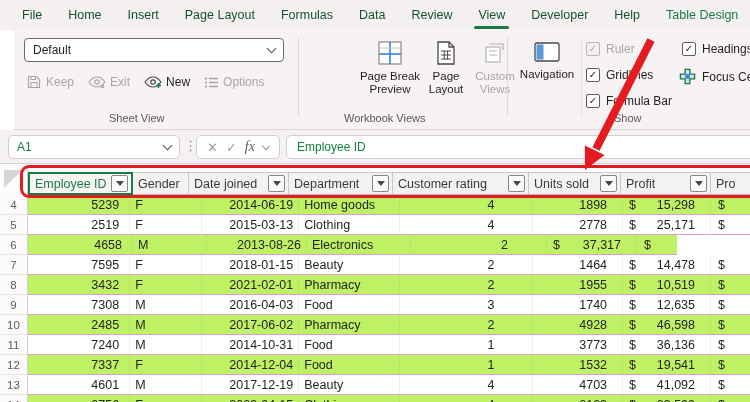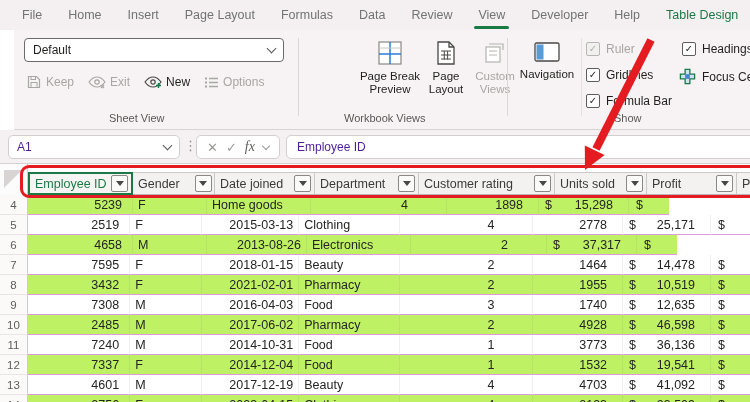--- a/index.html
+++ b/index.html
@@ -1,21 +1,21 @@
 <!DOCTYPE html>
 <html><head>
 <meta charset="utf-8">
 <style>
   * { margin:0; padding:0; box-sizing:border-box; }
   html,body { width:750px; height:402px; overflow:hidden; }
   body { font-family:"Liberation Sans", sans-serif; background:#fff; position:relative; color:#333; }
 
   
   .tabrow { position:absolute; left:0; top:0; width:750px; height:30px; background:#f4f0f1; display:flex; align-items:center; gap:26px; padding-left:22px; }
-  .tab { font-size:12.5px; color:#737373; cursor:default; position:relative; white-space:nowrap; }
+  .tab { font-size:12.5px; color:#14532d; cursor:default; position:relative; white-space:nowrap; }
   .tab.sel::after { content:""; position:absolute; left:-4px; right:-4px; bottom:-7px; height:3px; background:#1a7a46; border-radius:2px; }
   .tab.ctx { color:#1a7a46; }
 
   
   .ribbon { position:absolute; left:0; top:30px; width:750px; height:100px; background:#f7f3f4; border-bottom:1px solid #d8d4d4;margin-left:14px; }
   .vsep { position:absolute; top:8px; height:78px; width:1px; background:#ddd8d8; }
   .grouplabel { position:absolute; font-size:11px; color:#5a5856; bottom:5px; text-align:left; white-space:nowrap; }
 
   .dropdown { position:absolute; left:10px; top:8px; width:260px; height:24px; background:#fff; border:1px solid #6e6c6a; border-radius:4px; font-size:12px; color:#201f1e; display:flex; align-items:center; padding:0 8px; justify-content:space-between; }
   .chev { width:7px; height:7px; border-right:1.4px solid #555; border-bottom:1.4px solid #555; transform:rotate(45deg); margin-top:-3px; }
@@ -30,21 +30,21 @@
   .bigbtn.dis { color:#a8a6a4; }
   .bigbtn svg { margin-bottom:4px; }
 
   .cbx { position:absolute; display:flex; align-items:center; gap:6px; font-size:12px; color:#201f1e; }
   .cbx.dis { color:#a8a6a4; }
   .box { width:14px; height:14px; border:1.4px solid #5f5d5b; border-radius:2px; background:#fff; display:flex; align-items:center; justify-content:center; font-size:10px; color:#201f1e; line-height:1; }
   .cbx.dis .box { border-color:#b8b6b4; color:#b2b0ae; background:#f2f0ef; }
 
   
   .fbar { position:absolute; left:0; top:130px; width:750px; height:34px; background:#f5f1f2; border-bottom:1px solid #d6d2d2; }
-  .wbox { position:absolute; top:5px; height:24px; background:#fff; border:1px solid #d2cfce; border-radius:5px; display:flex; align-items:center; font-size:12px; color:#4c1d95; }
+  .wbox { position:absolute; top:5px; height:24px; background:#fff; border:1px solid #d2cfce; border-radius:5px; display:flex; align-items:center; font-size:12px; color:#15803d; }
   .namebox { left:8px; width:172px; padding:0 8px; justify-content:space-between; }
   .dots { position:absolute; left:184px; top:8px; color:#8a8886; font-size:13px; letter-spacing:0; }
   .fxbox { left:196px; width:84px; justify-content:space-around; color:#9b9a99; padding:0 6px; }
   .fxbox .fx { font-family:"Liberation Serif", serif; font-style:italic; font-size:14px; color:#605e5c; }
   .fmlbox { left:286px; width:466px; padding:0 10px; border-top-right-radius:0; border-bottom-right-radius:0; }
 
   
   .sheet { position:absolute; left:0; top:164px; width:750px; height:238px; background:#fff; overflow:hidden; }
   .corner { position:absolute; left:0; top:0; width:28px; height:31px; background:#fdfcfc; border-right:1px solid #cfcdcc; }
   .corner .tri { position:absolute; left:4px; top:6px; width:0; height:0; border-top:18px solid #d7d4d3; border-right:18px solid transparent; }
@@ -62,21 +62,21 @@
   .td { height:20px; border-bottom:1px solid #de9bda; border-right:1px solid rgba(150,120,150,0.12); font-size:12.5px; color:#252423; display:flex; align-items:center; white-space:nowrap; overflow:hidden; }
   .num { justify-content:flex-end; }
   .col-a { width:105px; padding-right:10px; }
   .col-b { width:74px; padding-left:5px; }
   .col-c { width:100px; padding-right:5px; }
   .col-d { width:104px; padding-left:5px; }
   .col-e { width:136px; padding-right:38px; }
   .col-f { width:92px; padding-right:15px; }
   .col-g { width:90px; justify-content:space-between; padding:0 15px 0 6px; }
   .col-h { width:40px; padding-left:7px; border-right:none; }
-  .h-a { width:105px; } .h-b { width:82px;gap:11px; } .h-c { width:100px; } .h-d { width:104px; }
+  .h-a { width:105px; } .h-b { width:56px;gap:11px; } .h-c { width:100px; } .h-d { width:104px; }
   .h-e { width:136px; } .h-f { width:92px; } .h-g { width:90px; } .h-h { width:40px; border-right:none; }
 
   
   .redbox { position:absolute; left:20px; top:165px; width:741px; height:33px; border:3px solid #e41c21; border-radius:9px; z-index:20; pointer-events:none; }
   .arrow { position:absolute; left:0; top:0; z-index:30; pointer-events:none; }
 </style>
 </head>
 <body>
 
 <div class="tabrow">
@@ -271,20 +271,21 @@
     <div class="hcell h-h">
       <span>Pro</span>
     </div>
   </div>
 
   <div class="rows">
       <div class="tr banded">
     <div class="gut">4</div>
     <div class="td col-a num">5239</div>
     <div class="td col-b">F</div>
+    <div class="td col-c num">2014-06-19</div>
     <div class="td col-d">Home goods</div>
     <div class="td col-e num">4</div>
     <div class="td col-f num">1898</div>
     <div class="td col-g">
       <span class="cur">$</span>
       <span class="amt">15,298</span>
     </div>
     <div class="td col-h">
       <span class="cur">$</span>
     </div>

